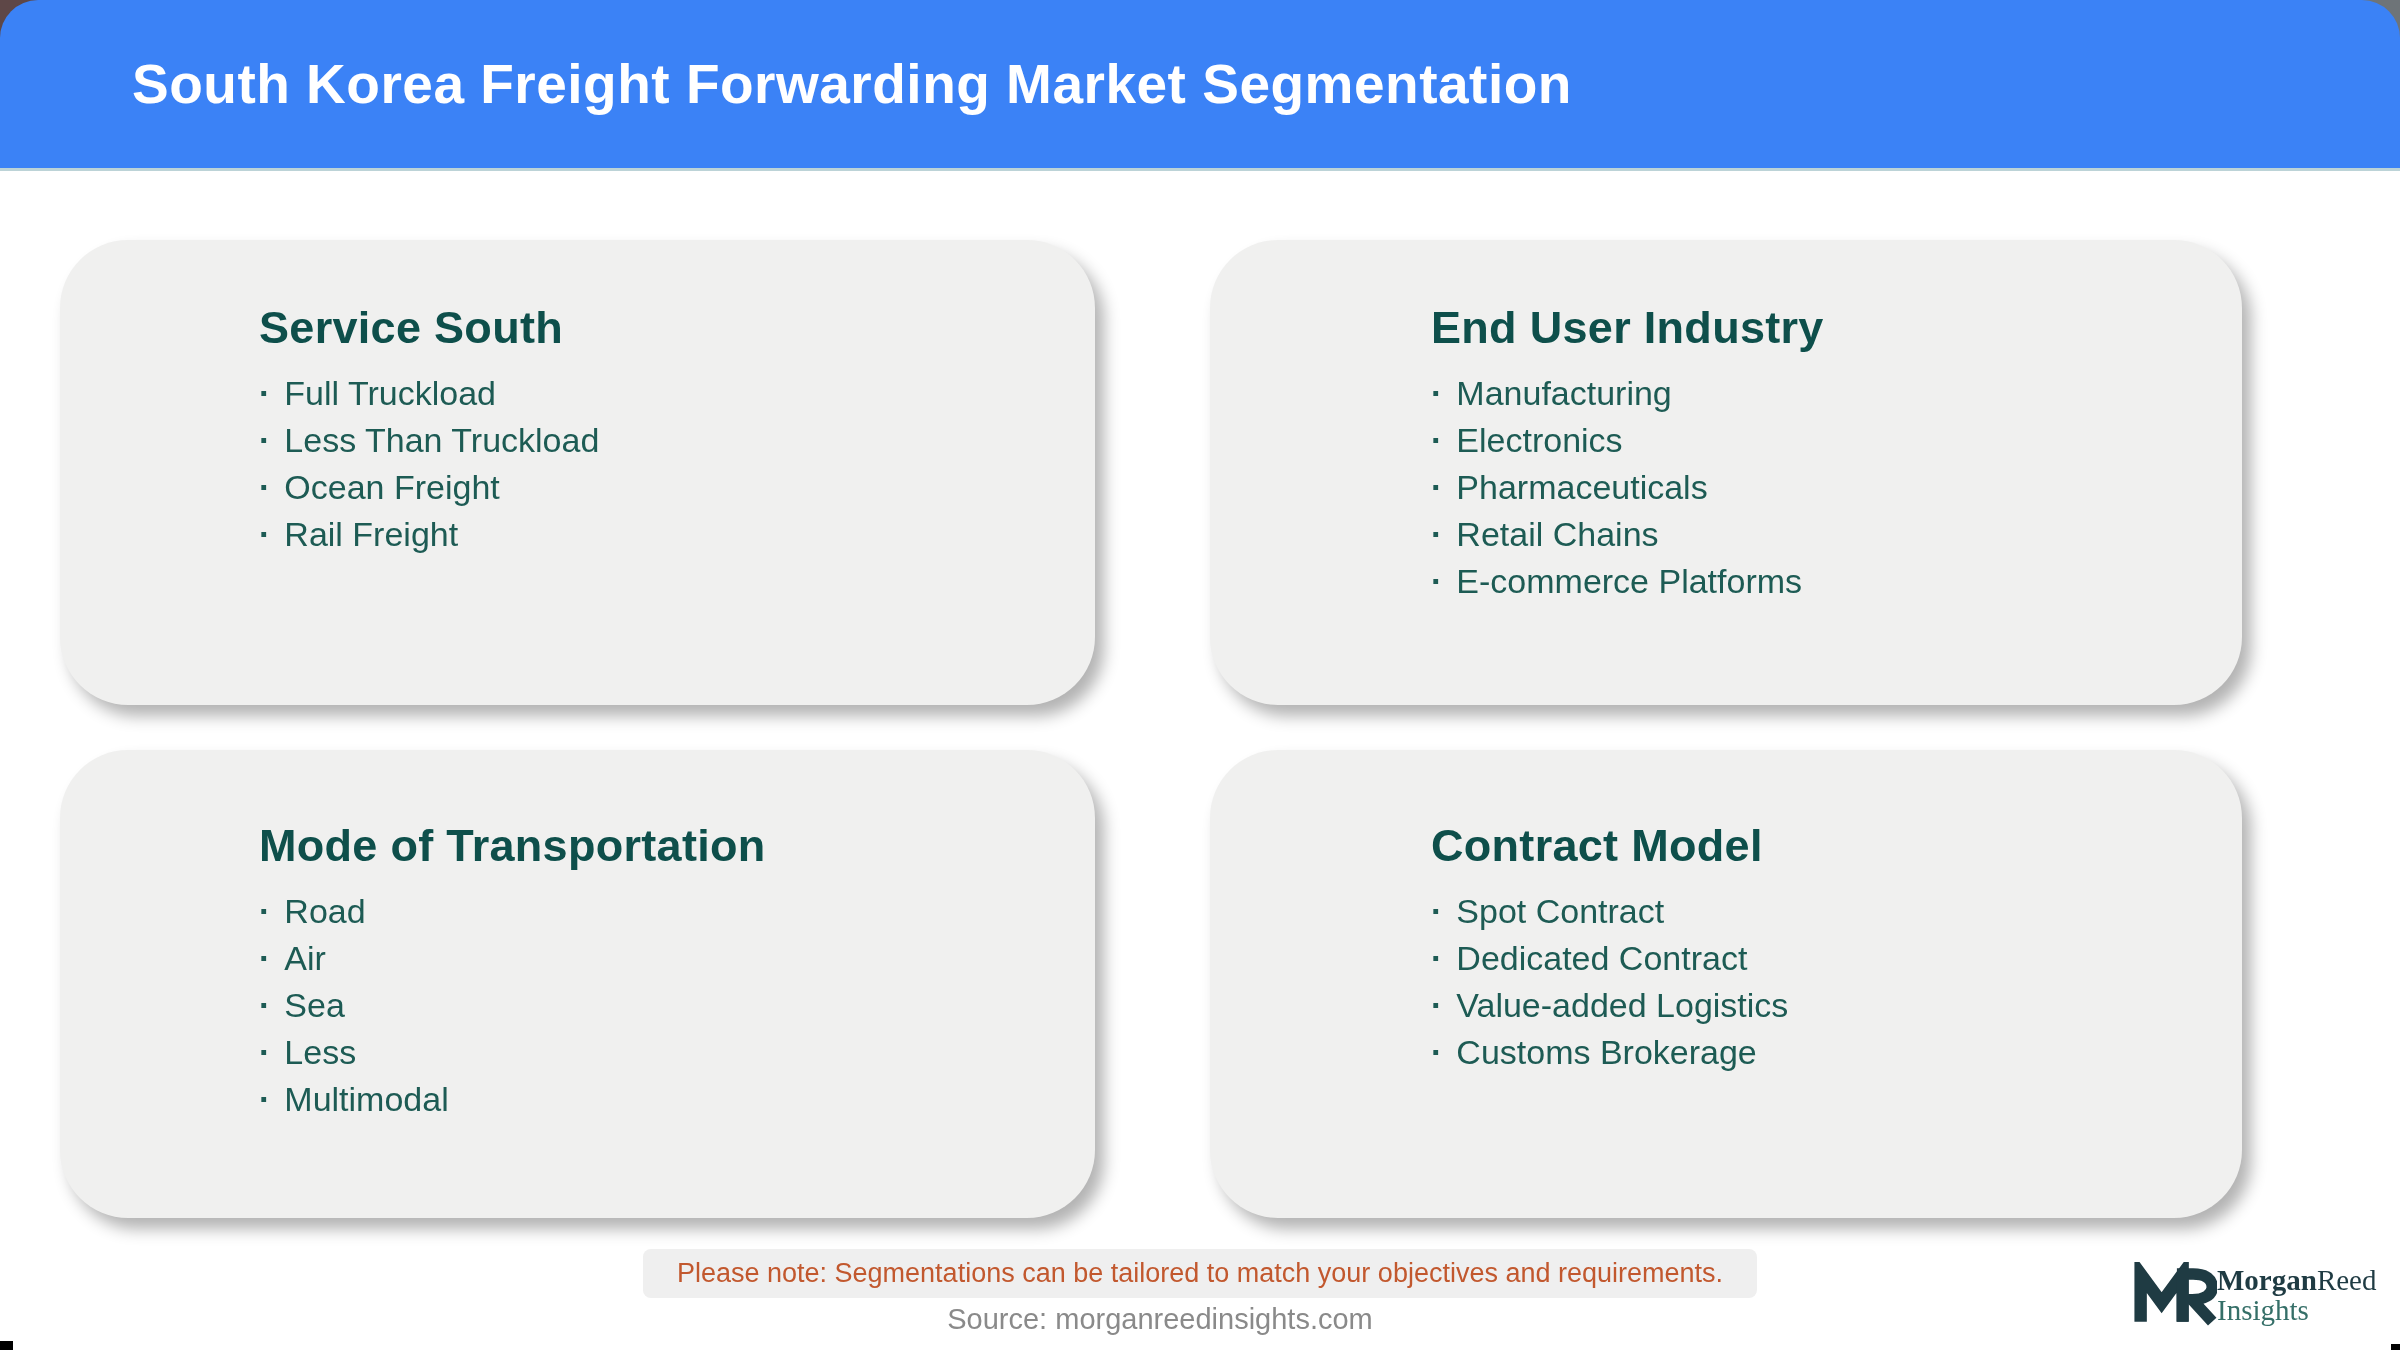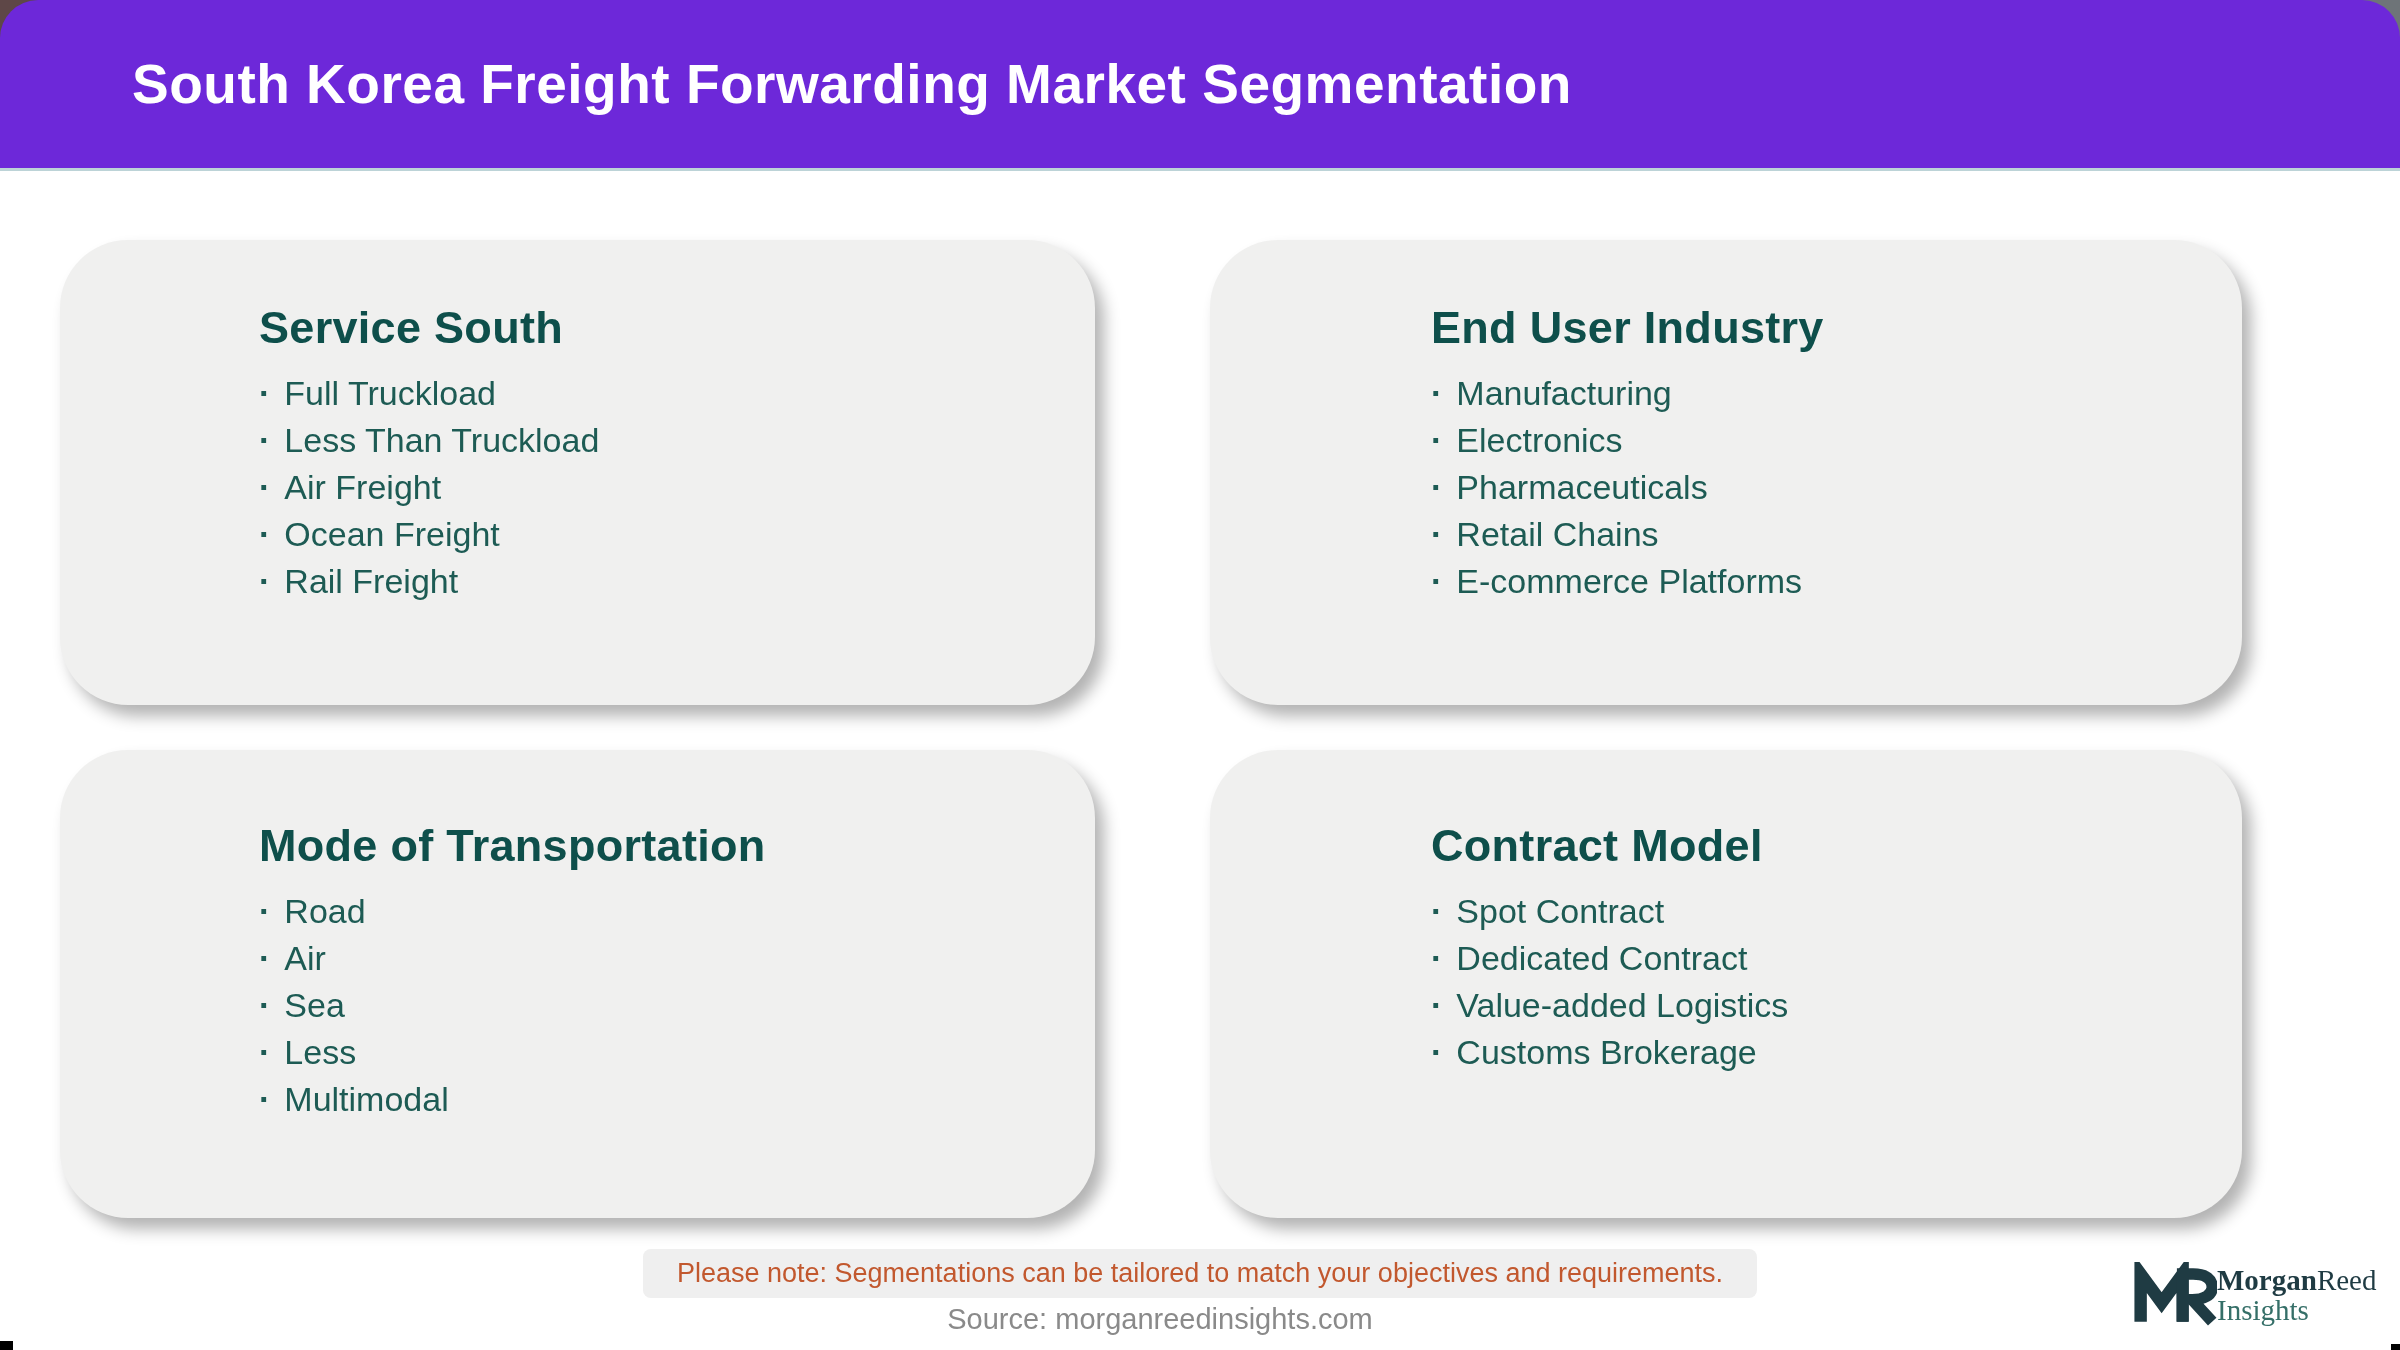--- a/index.html
+++ b/index.html
@@ -15,21 +15,21 @@
   
   .corner-accent { position: absolute; top: 0; width: 70px; height: 70px; }
   .corner-accent.tl { left: 0; background: #5E4747; }
   .corner-accent.tr { right: 0; background: #6E7478; }
 
   
   .header {
     position: absolute;
     left: 0; top: 0;
     width: 2400px; height: 171px;
-    background: #6d28d9;
+    background: #3b82f6;
     border-radius: 38px 38px 0 0;
     border-bottom: 3px solid #BCD3D7;
     display: flex; align-items: center;
     box-sizing: border-box;
   }
   .header .title {
     margin-left: 132px;
     color: #ffffff;
     font-size: 55px;
     font-weight: 700;
@@ -133,23 +133,20 @@
   <div class="card card-1">
     <h2>Service South</h2>
     <ul>
         <li>
           <span>Full Truckload</span>
         </li>
         <li>
           <span>Less Than Truckload</span>
         </li>
         <li>
-          <span>Air Freight</span>
-        </li>
-        <li>
           <span>Ocean Freight</span>
         </li>
         <li>
           <span>Rail Freight</span>
         </li>
       </ul>
   </div>
 
   <div class="card card-2">
     <h2>End User Industry</h2>

